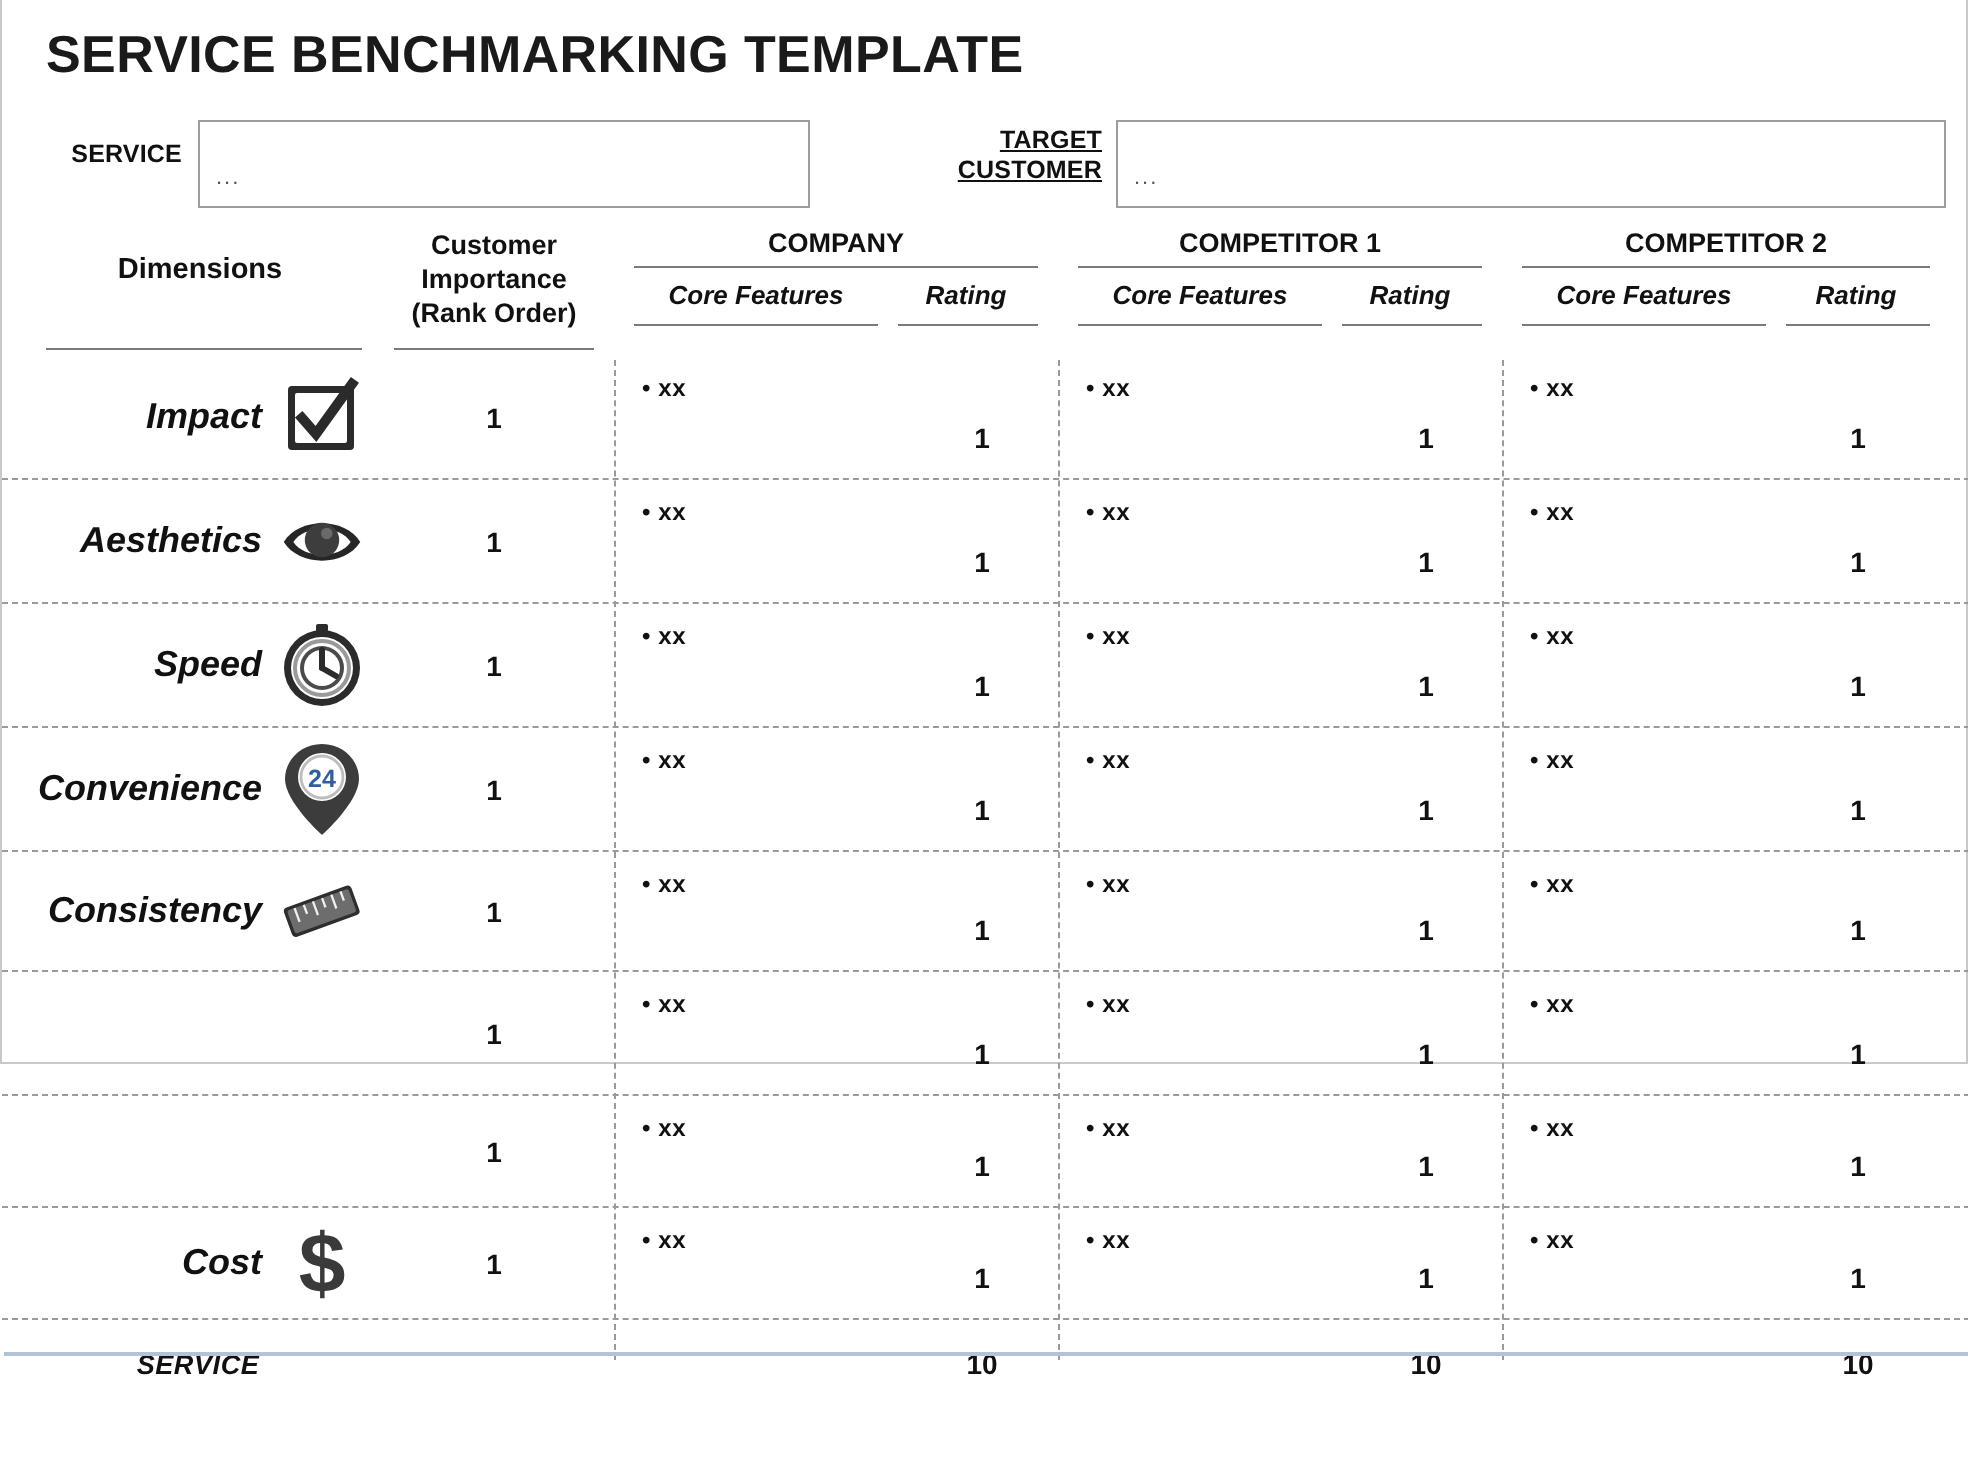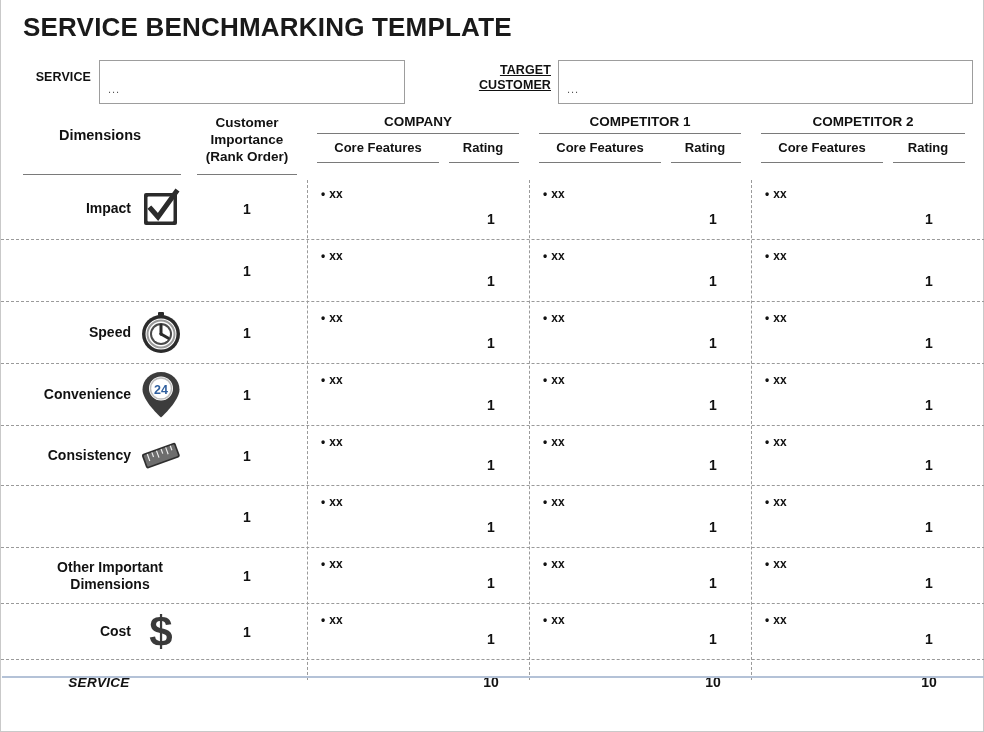--- a/index.html
+++ b/index.html
@@ -6,21 +6,21 @@
   html, body {
     margin: 0; padding: 0;
     width: 984px; height: 732px;
     background: #ffffff;
     font-family: "Liberation Sans", sans-serif;
     overflow: hidden;
   }
 
   #slide {
     position: relative;
-    width: 984px; height: 732px;
+    width: 984px; height: 532px;
     background: #ffffff;
     border: 1px solid #c9c9c9;
     border-top: none;
   }
 
   
   .title {
     position: absolute;
     left: 22px; top: 12px;
     font-size: 26px;
@@ -90,20 +90,21 @@
   }
   .grp-rule {
     height: 0; border-top: 1.6px solid #7a7a7a;
     margin: 4px auto 0 auto;
   }
   .grp-sub { position: relative; margin-top: 6px; height: 26px; }
   .sub {
     position: absolute; top: 0;
     font-size: 13px; font-weight: 700; color: #111;
     text-align: center;
+    font-style: italic;
   }
   .sub-rule {
     position: absolute;
     border-top: 1.6px solid #7a7a7a;
     height: 0;
   }
 
   
   .hdr-rule {
     position: absolute;
@@ -121,22 +122,22 @@
   .row.totals { border-bottom: none; }
 
   .cell-dim {
     position: absolute; left: 6px; top: 0;
     width: 184px; height: 100%;
     display: flex; align-items: center; justify-content: flex-end;
     gap: 8px;
     padding-right: 8px;
   }
   .dim-label {
-    font-size: 14px; font-weight: 700; color: #111;
-    text-align: center; line-height: 17px;
+    font-size: 18px; font-weight: 700; font-style: italic; color: #111;
+    text-align: right; line-height: 17px;
   }
   .dim-label.wide { width: 130px; }
   .dim-icon {
     width: 44px; height: 44px;
     display: flex; align-items: center; justify-content: center;
     flex: 0 0 auto;
   }
   .dim-icon.none { width: 0; }
 
   .cell-imp {
@@ -277,20 +278,31 @@
           </div>
           <div class="cell-imp">1</div>
           <div class="cell-feat" style="left: 306px; width: 178px;">• xx</div>
           <div class="cell-rate" style="left: 452px; width: 76px;">1</div>
           <div class="cell-feat" style="left: 528px; width: 178px;">• xx</div>
           <div class="cell-rate" style="left: 674px; width: 76px;">1</div>
           <div class="cell-feat" style="left: 750px; width: 178px;">• xx</div>
           <div class="cell-rate" style="left: 890px; width: 76px;">1</div>
         </div>
         <div class="row" style="height: 62px;">
+          <div class="cell-dim">
+            <div class="dim-label">Aesthetics</div>
+            <div class="dim-icon">
+              <svg width="46" height="34" viewBox="0 0 46 34">
+        <path d="M3 17 C11 4, 35 4, 43 17 C35 30, 11 30, 3 17 Z" fill="#262626"></path>
+        <path d="M8 17 C14 8, 32 8, 38 17 C32 26, 14 26, 8 17 Z" fill="#ffffff"></path>
+        <circle cx="23" cy="16" r="9" fill="#3d3d3d"></circle>
+        <circle cx="25.5" cy="12.5" r="3" fill="#6a6a6a"></circle>
+      </svg>
+            </div>
+          </div>
           <div class="cell-imp">1</div>
           <div class="cell-feat" style="left: 306px; width: 178px;">• xx</div>
           <div class="cell-rate" style="left: 452px; width: 76px;">1</div>
           <div class="cell-feat" style="left: 528px; width: 178px;">• xx</div>
           <div class="cell-rate" style="left: 674px; width: 76px;">1</div>
           <div class="cell-feat" style="left: 750px; width: 178px;">• xx</div>
           <div class="cell-rate" style="left: 890px; width: 76px;">1</div>
         </div>
         <div class="row" style="height: 62px;">
           <div class="cell-dim">
@@ -367,24 +379,20 @@
         <div class="row" style="height: 62px;">
           <div class="cell-imp">1</div>
           <div class="cell-feat" style="left: 306px; width: 178px;">• xx</div>
           <div class="cell-rate" style="left: 452px; width: 76px;">1</div>
           <div class="cell-feat" style="left: 528px; width: 178px;">• xx</div>
           <div class="cell-rate" style="left: 674px; width: 76px;">1</div>
           <div class="cell-feat" style="left: 750px; width: 178px;">• xx</div>
           <div class="cell-rate" style="left: 890px; width: 76px;">1</div>
         </div>
         <div class="row" style="height: 56px;">
-          <div class="cell-dim">
-            <div class="dim-label wide">Other Important Dimensions</div>
-            <div class="dim-icon none"></div>
-          </div>
           <div class="cell-imp">1</div>
           <div class="cell-feat" style="left: 306px; width: 178px;">• xx</div>
           <div class="cell-rate" style="left: 452px; width: 76px;">1</div>
           <div class="cell-feat" style="left: 528px; width: 178px;">• xx</div>
           <div class="cell-rate" style="left: 674px; width: 76px;">1</div>
           <div class="cell-feat" style="left: 750px; width: 178px;">• xx</div>
           <div class="cell-rate" style="left: 890px; width: 76px;">1</div>
         </div>
         <div class="row" style="height: 56px;">
           <div class="cell-dim">

